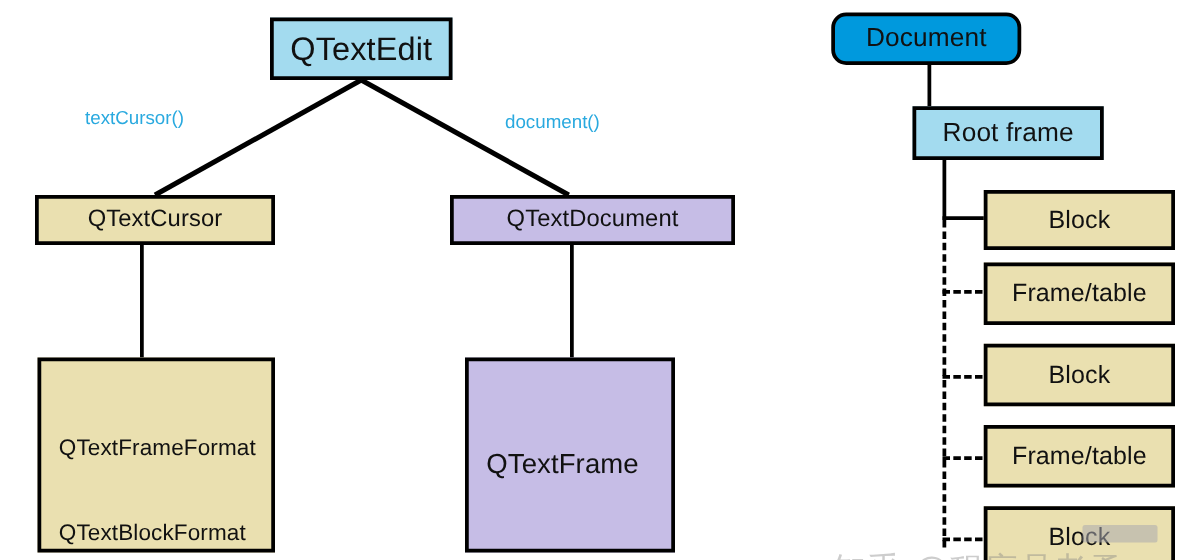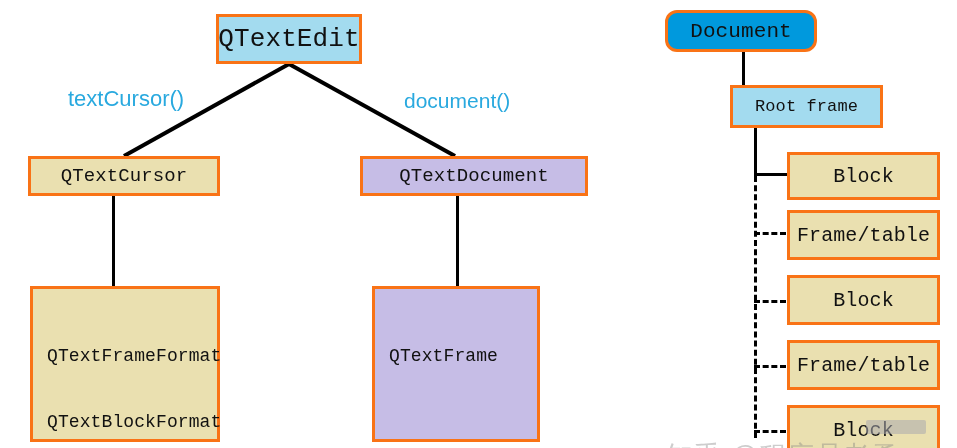--- a/index.html
+++ b/index.html
@@ -15,28 +15,27 @@
     width: 957px;
     height: 448px;
     background: #ffffff;
     overflow: hidden;
   }
 
   
   .node {
     position: absolute;
     box-sizing: border-box;
-    border: 3px solid #f97316;
+    border: 3px solid #000000;
     display: flex;
     align-items: center;
     justify-content: center;
     color: #111111;
     letter-spacing: .1px;
     white-space: pre;
-    font-family: Liberation Mono, monospace;
   }
   .node.multi {
     display: block;
     padding: 14px 0 0 14px;
   }
   .node.multi .line {
     display: block;
     text-align: left;
     line-height: 1.45;
   }
@@ -105,49 +104,49 @@
 
 <div id="canvas">
 
   <svg class="edges" viewBox="0 0 957 448" xmlns="http://www.w3.org/2000/svg">
     <line x1="289" y1="64" x2="124" y2="156" stroke="#000000" stroke-width="4"></line>
     <line x1="289" y1="64" x2="455" y2="156" stroke="#000000" stroke-width="4"></line>
   </svg>
 
   <div class="node fill-blue-light" style="left:216px; top:14px; width:146px; height:50px; font-size:26px;">QTextEdit</div>
 
-  <div class="edge-label" style="left:68px; top:86px; font-size:22px;">textCursor()</div>
+  <div class="edge-label" style="left:68px; top:86px; font-size:15px;">textCursor()</div>
 
-  <div class="edge-label" style="left:404px; top:89px; font-size:21px;">document()</div>
+  <div class="edge-label" style="left:404px; top:89px; font-size:15px;">document()</div>
 
   <div class="node fill-tan" style="left:28px; top:156px; width:192px; height:40px; font-size:19px;">QTextCursor</div>
 
   <div class="node fill-purple" style="left:360px; top:156px; width:228px; height:40px; font-size:19px;">QTextDocument</div>
 
   <div class="conn conn-v" style="left:112px; top:196px; height:90px;"></div>
   <div class="conn conn-v" style="left:456px; top:196px; height:90px;"></div>
 
   <div class="node multi fill-tan" style="left:30px; top:286px; width:190px; height:156px; font-size:18px;">
     <span class="line">QTextFrameFormat</span>
     <span class="line">QTextBlockFormat</span>
     
     
   </div>
 
-  <div class="node multi fill-purple" style="left:372px; top:286px; width:168px; height:156px; font-size:18px;">
+  <div class="node multi fill-purple" style="left:372px; top:286px; width:168px; height:156px; font-size:22px;">
     <span class="line">QTextFrame</span>
     
     
   </div>
 
   <div class="conn conn-v" style="left:742px; top:52px; height:33px;"></div>
 
   <div class="node fill-blue-dark" style="left:665px; top:10px; width:152px; height:42px; font-size:21px;">Document</div>
 
-  <div class="node fill-blue-light" style="left:730px; top:85px; width:153px; height:43px; font-size:17px;">Root frame</div>
+  <div class="node fill-blue-light" style="left:730px; top:85px; width:153px; height:43px; font-size:21px;">Root frame</div>
 
   <div class="conn conn-v" style="left:754px; top:128px; height:48px;"></div>
   <div class="conn conn-h" style="left:754px; top:173px; width:35px;"></div>
 
   <div class="dash-v" style="left:754px; top:176px; height:262px;"></div>
 
   <div class="dash-h" style="left:754px; top:232px; width:32px;"></div>
   <div class="dash-h" style="left:754px; top:300px; width:32px;"></div>
   <div class="dash-h" style="left:754px; top:365px; width:32px;"></div>
   <div class="dash-h" style="left:754px; top:430px; width:32px;"></div>

